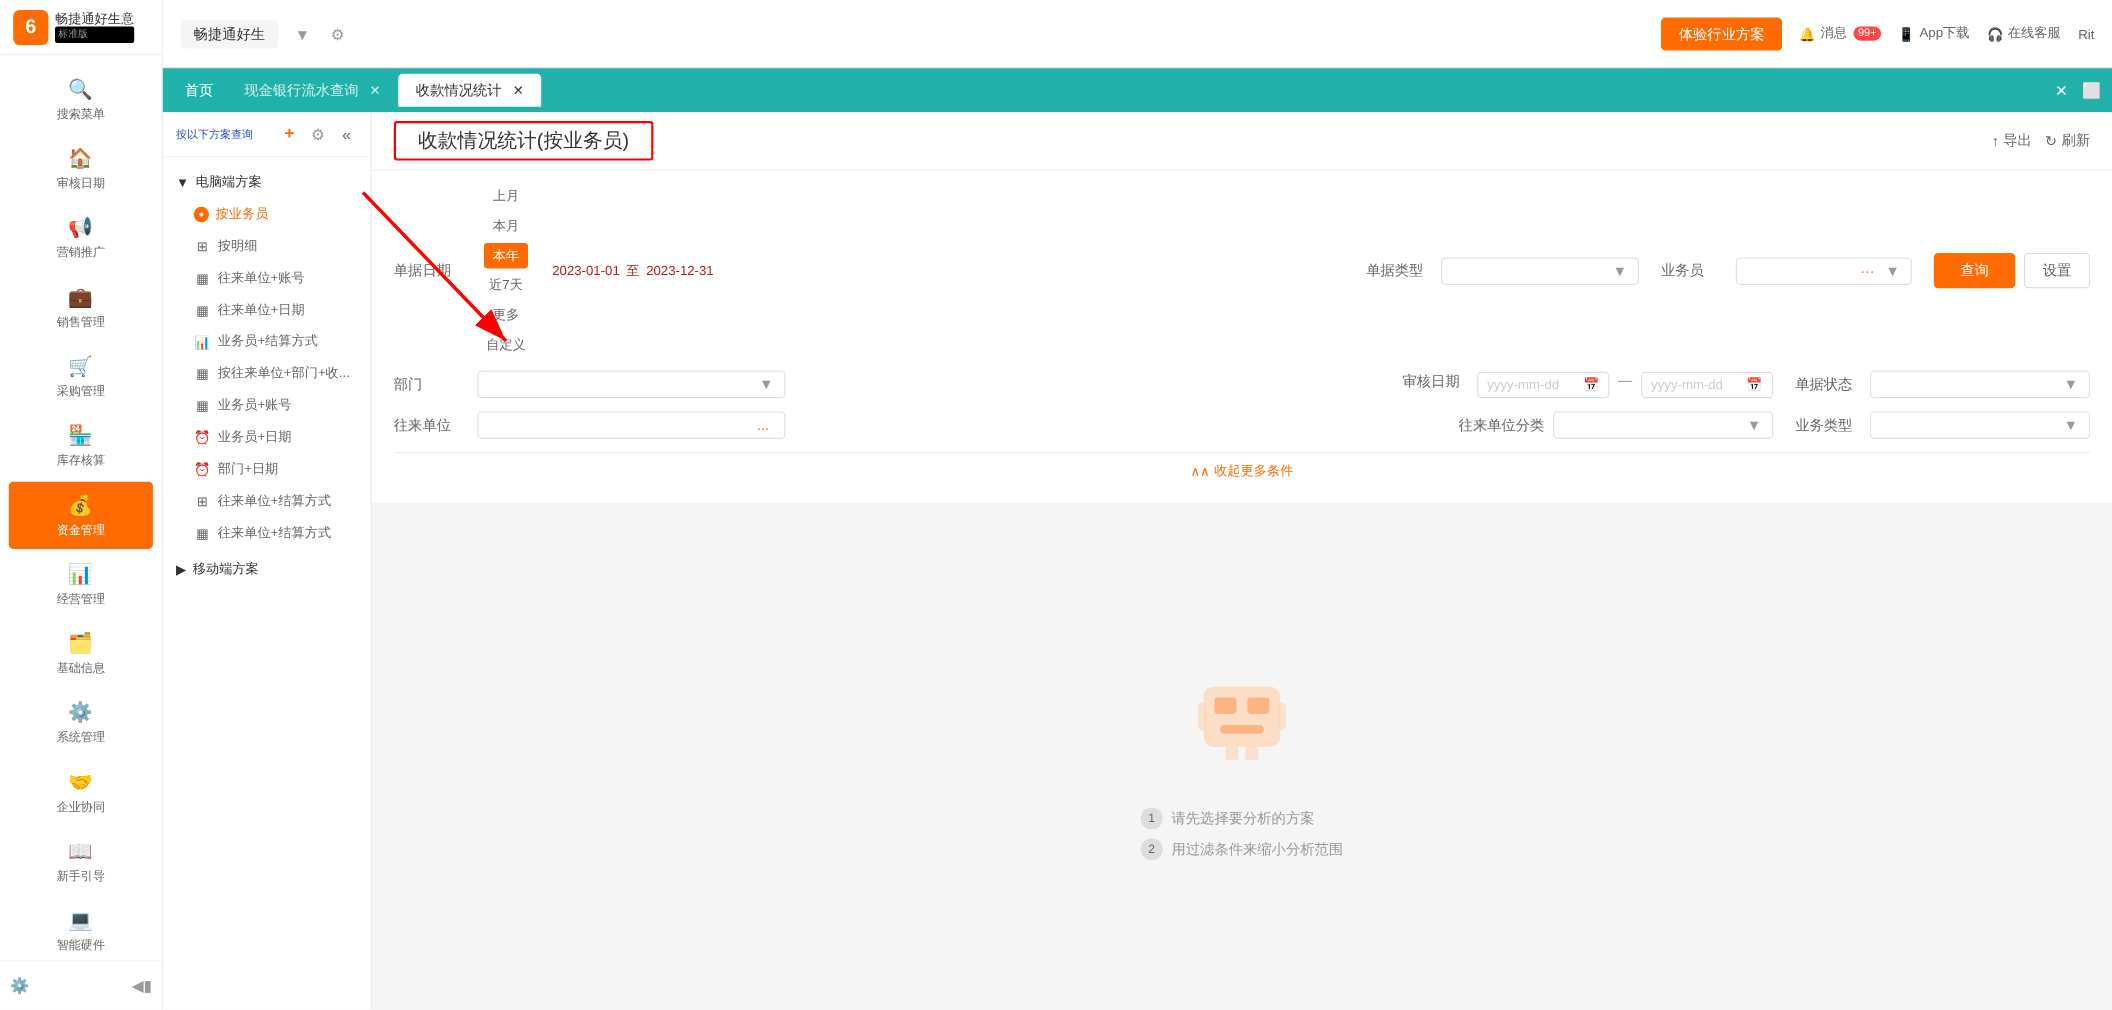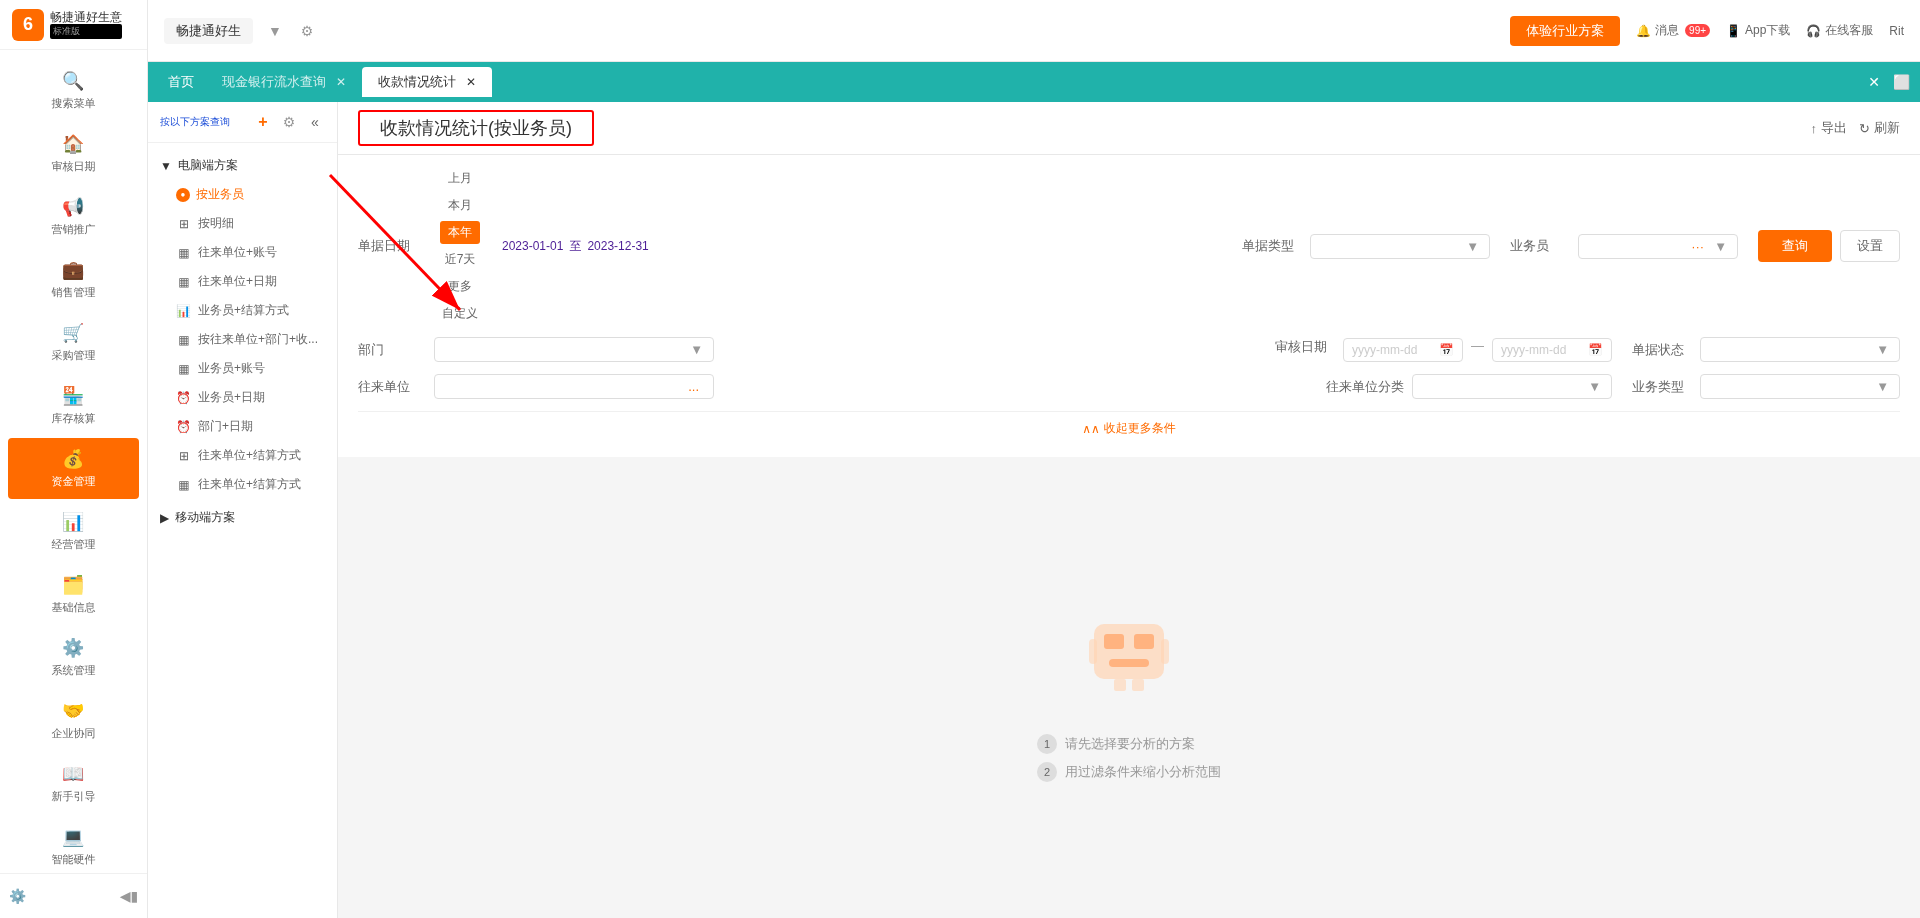--- a/index.html
+++ b/index.html
@@ -63,21 +63,21 @@
     .page-actions { display: flex; gap: 12px; }
     .page-action-btn { display: flex; align-items: center; gap: 4px; color: #666; font-size: 13px; cursor: pointer; }
 
     
     .filter-area { background: #fff; margin: 0; padding: 12px 20px; }
     .filter-row { display: flex; align-items: center; gap: 16px; margin-bottom: 12px; }
     .filter-label { color: #666; font-size: 13px; white-space: nowrap; min-width: 60px; }
     .date-tabs { display: flex; align-items: center; gap: 4px; flex-direction: column; }
     .date-tab { padding: 3px 8px; font-size: 12px; color: #666; cursor: pointer; border-radius: 3px; }
     .date-tab.active { background: #ff6b00; color: white; border-radius: 3px; }
-    .date-range { display: flex; align-items: center; gap: 6px; color: #4c1d95; font-size: 12px; }
+    .date-range { display: flex; align-items: center; gap: 6px; color: #b91c1c; font-size: 12px; }
     .filter-select { display: flex; align-items: center; gap: 6px; border: 1px solid #ddd; border-radius: 4px; padding: 4px 10px; background: white; cursor: pointer; min-width: 200px; }
     .filter-select-arrow { color: #999; margin-left: auto; }
     .date-input { border: 1px solid #ddd; border-radius: 4px; padding: 4px 8px; background: white; color: #999; font-size: 12px; min-width: 120px; display: flex; align-items: center; justify-content: space-between; }
     .divider-dash { color: #999; }
     .query-btn { background: #ff6b00; color: white; border: none; padding: 6px 24px; border-radius: 4px; cursor: pointer; font-size: 13px; }
     .setting-btn { border: 1px solid #ddd; background: white; color: #666; padding: 6px 16px; border-radius: 4px; cursor: pointer; font-size: 13px; }
 
     .collapse-bar { display: flex; align-items: center; justify-content: center; padding: 8px; color: #ff6b00; font-size: 12px; cursor: pointer; gap: 4px; border-top: 1px solid #f0f0f0; }
 
     

